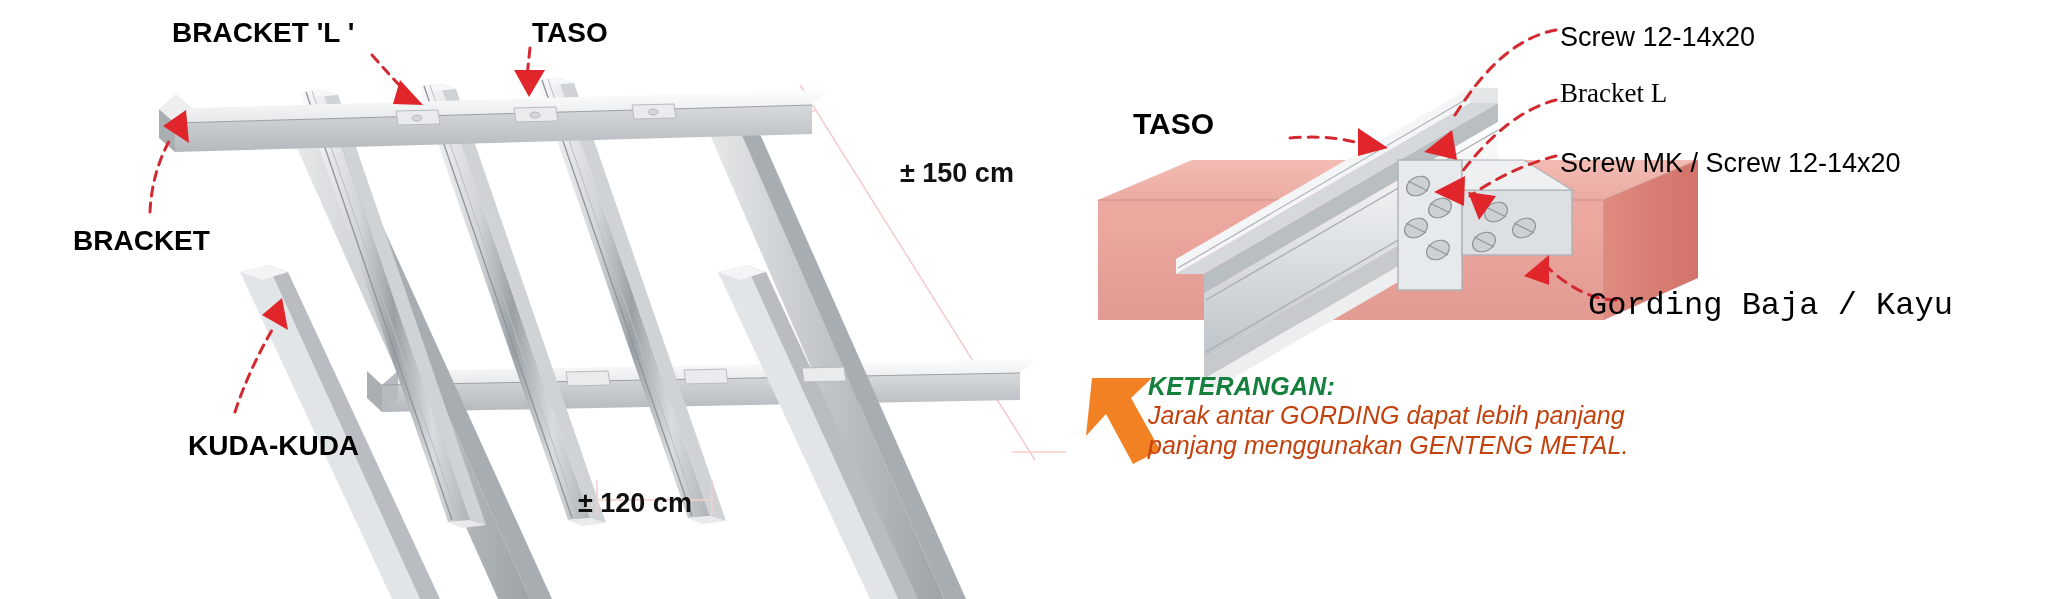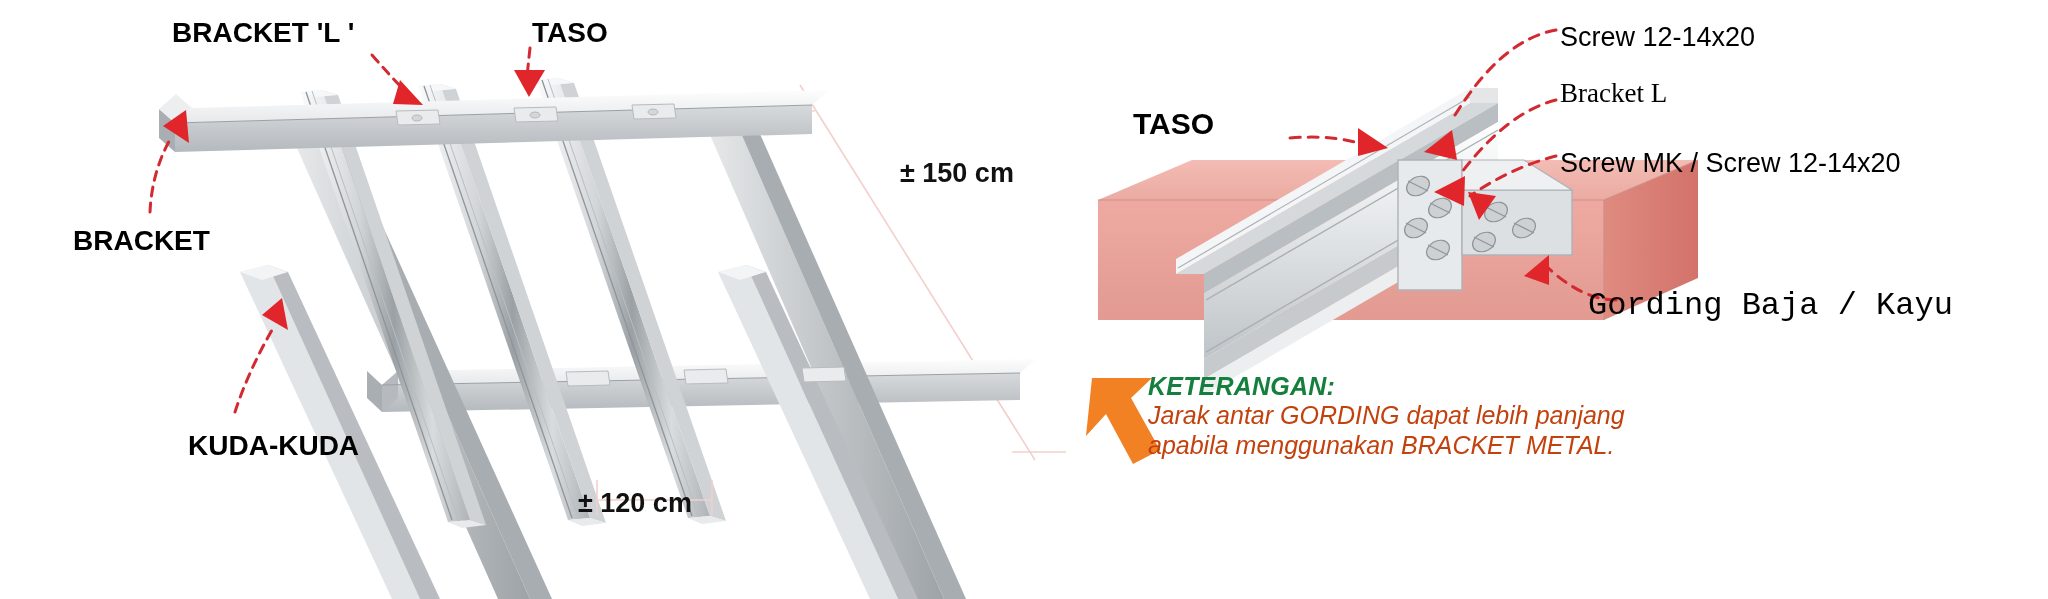--- a/index.html
+++ b/index.html
@@ -250,16 +250,16 @@
 
   <div class="lbl lbl-bold" style="left:1133px;top:107px;font-size:30px;">TASO</div>
   <div class="lbl" style="left:1560px;top:22px;font-size:27px;">Screw 12-14x20</div>
   <div class="lbl" style="left:1560px;top:78px;font-size:27px;font-family:Liberation Serif, serif;">Bracket L</div>
   <div class="lbl" style="left:1560px;top:148px;font-size:27px;">Screw MK / Screw 12-14x20</div>
   <div class="lbl" style="left:1588px;top:287px;font-size:32px;font-family:Liberation Mono, monospace;">Gording Baja / Kayu</div>
 
   <div class="note" style="left:1148px;top:372px;">
     <div class="note-title">KETERANGAN:</div>
     <div class="note-body">Jarak antar GORDING dapat lebih panjang</div>
-    <div class="note-body">apabila menggunakan BRACKET METAL.</div>
+    <div class="note-body">panjang menggunakan GENTENG METAL.</div>
   </div>
 
 </div>
 
 </body></html>

